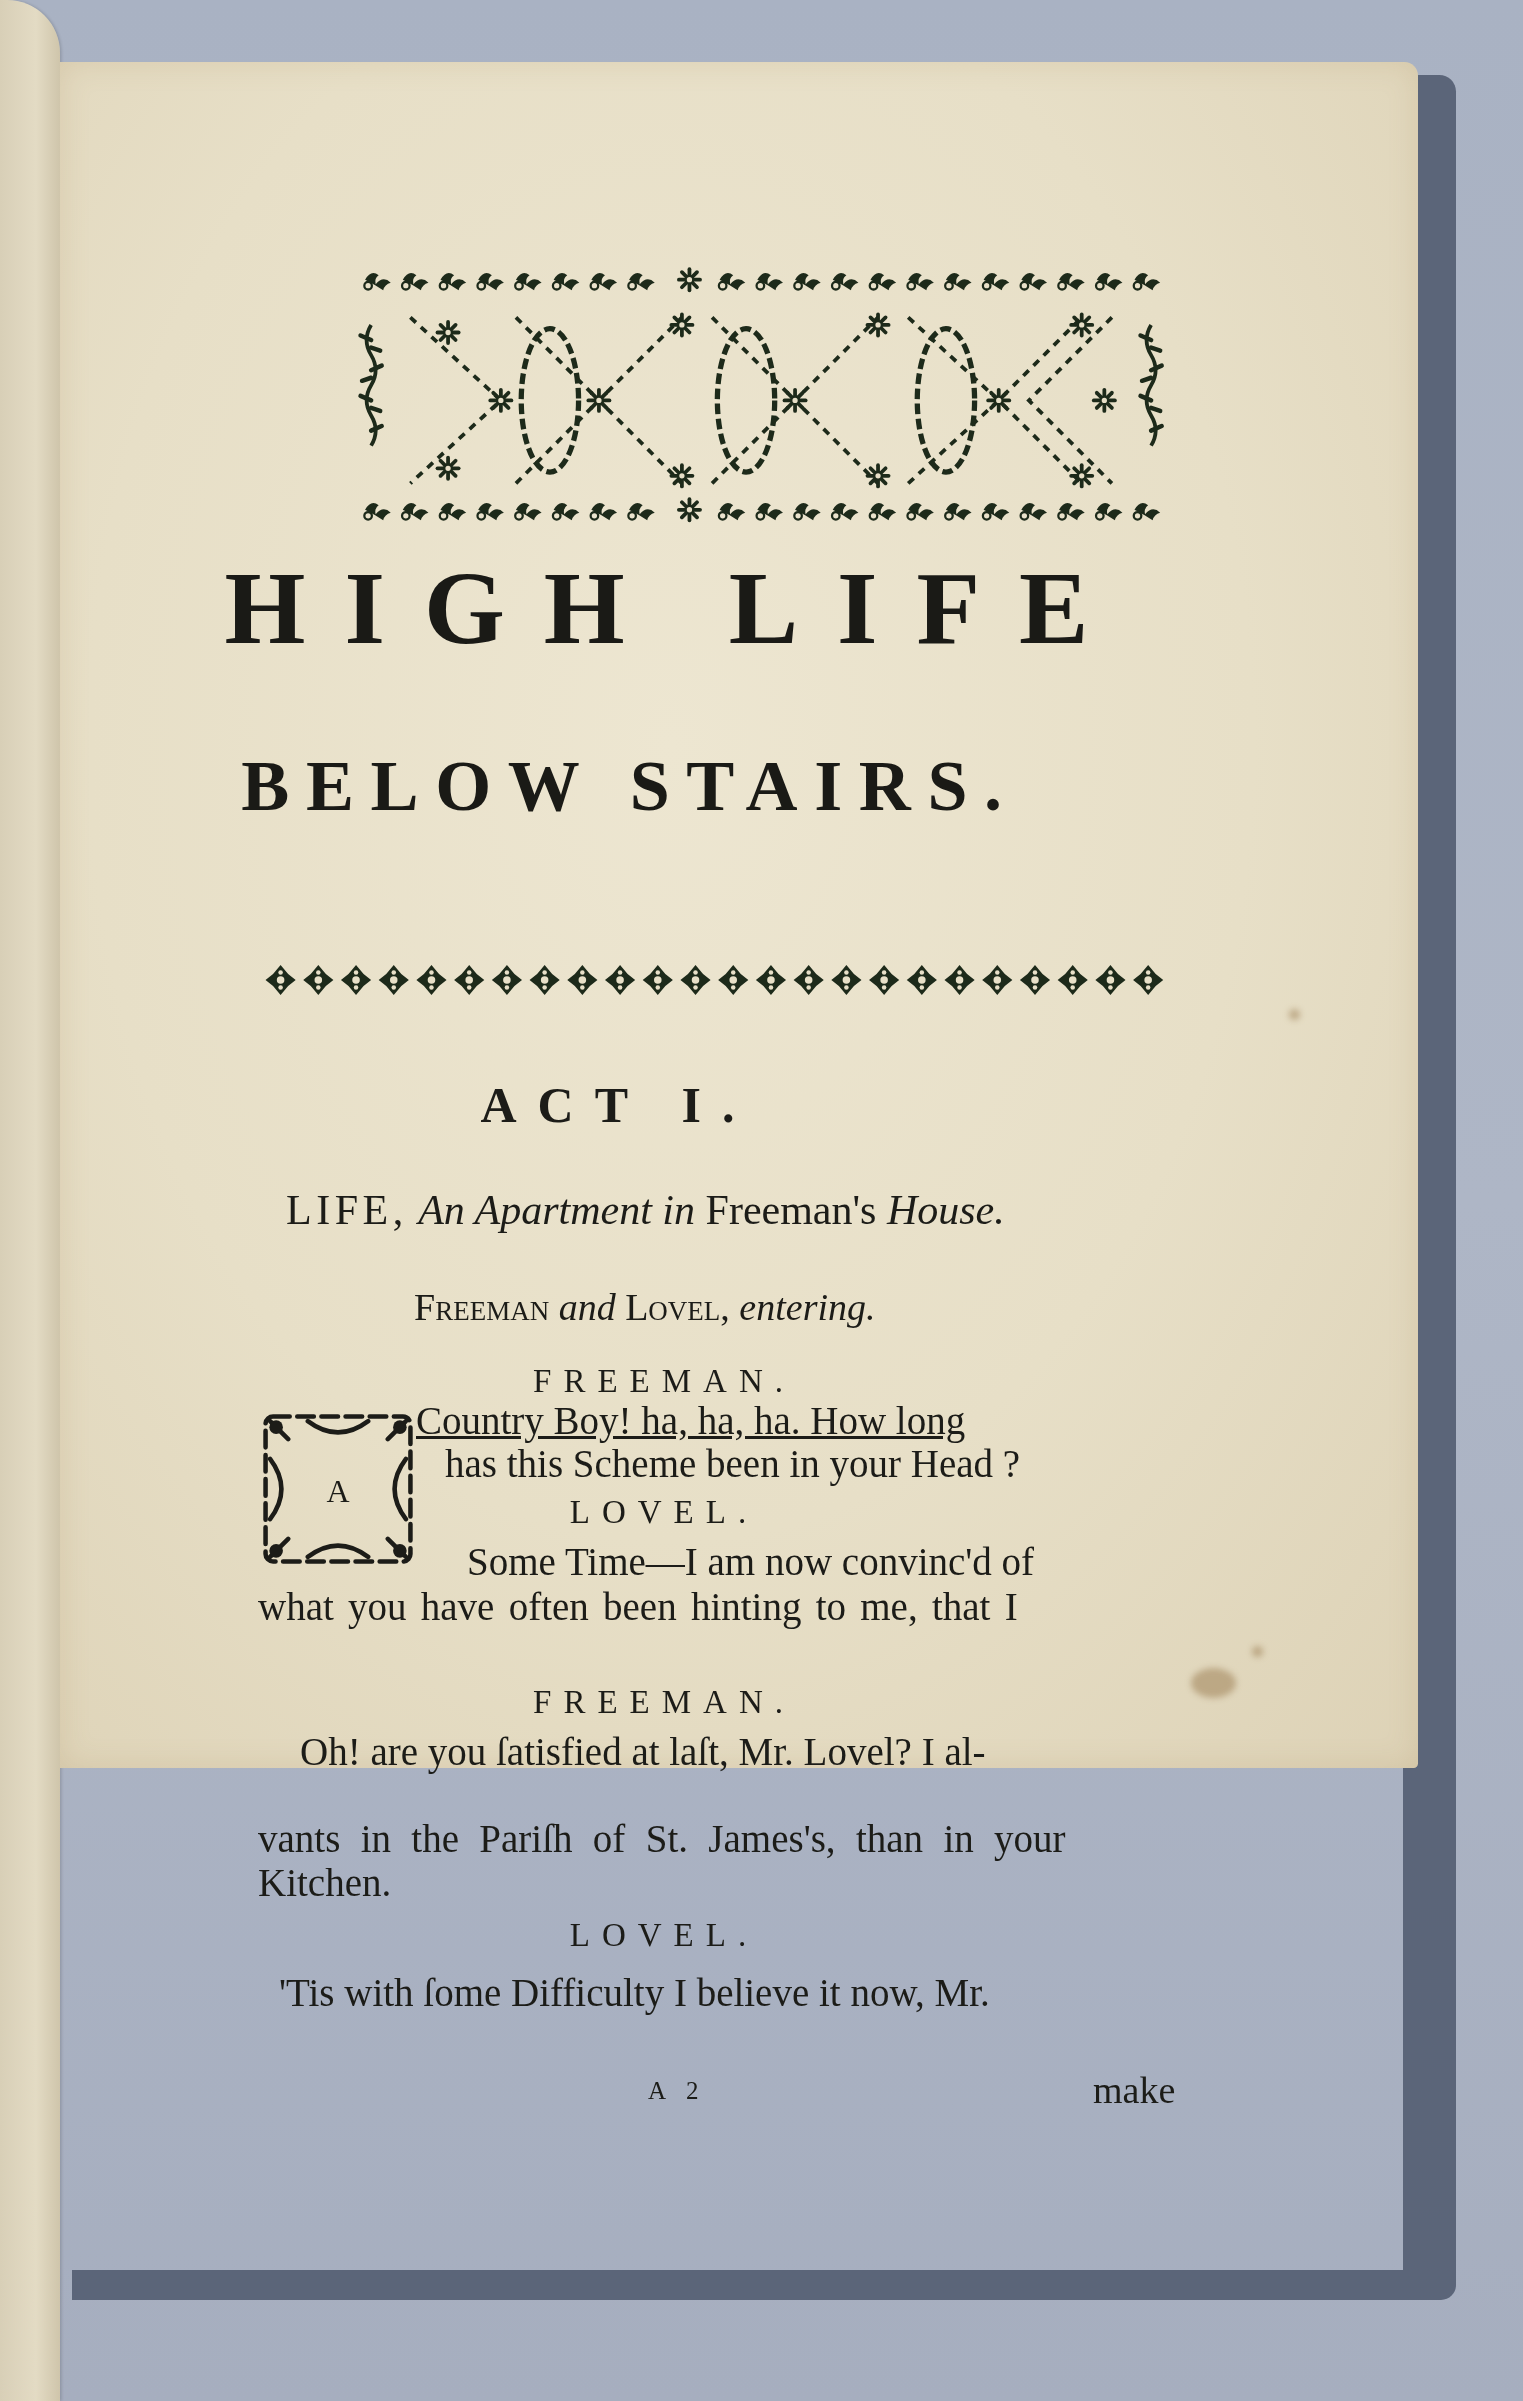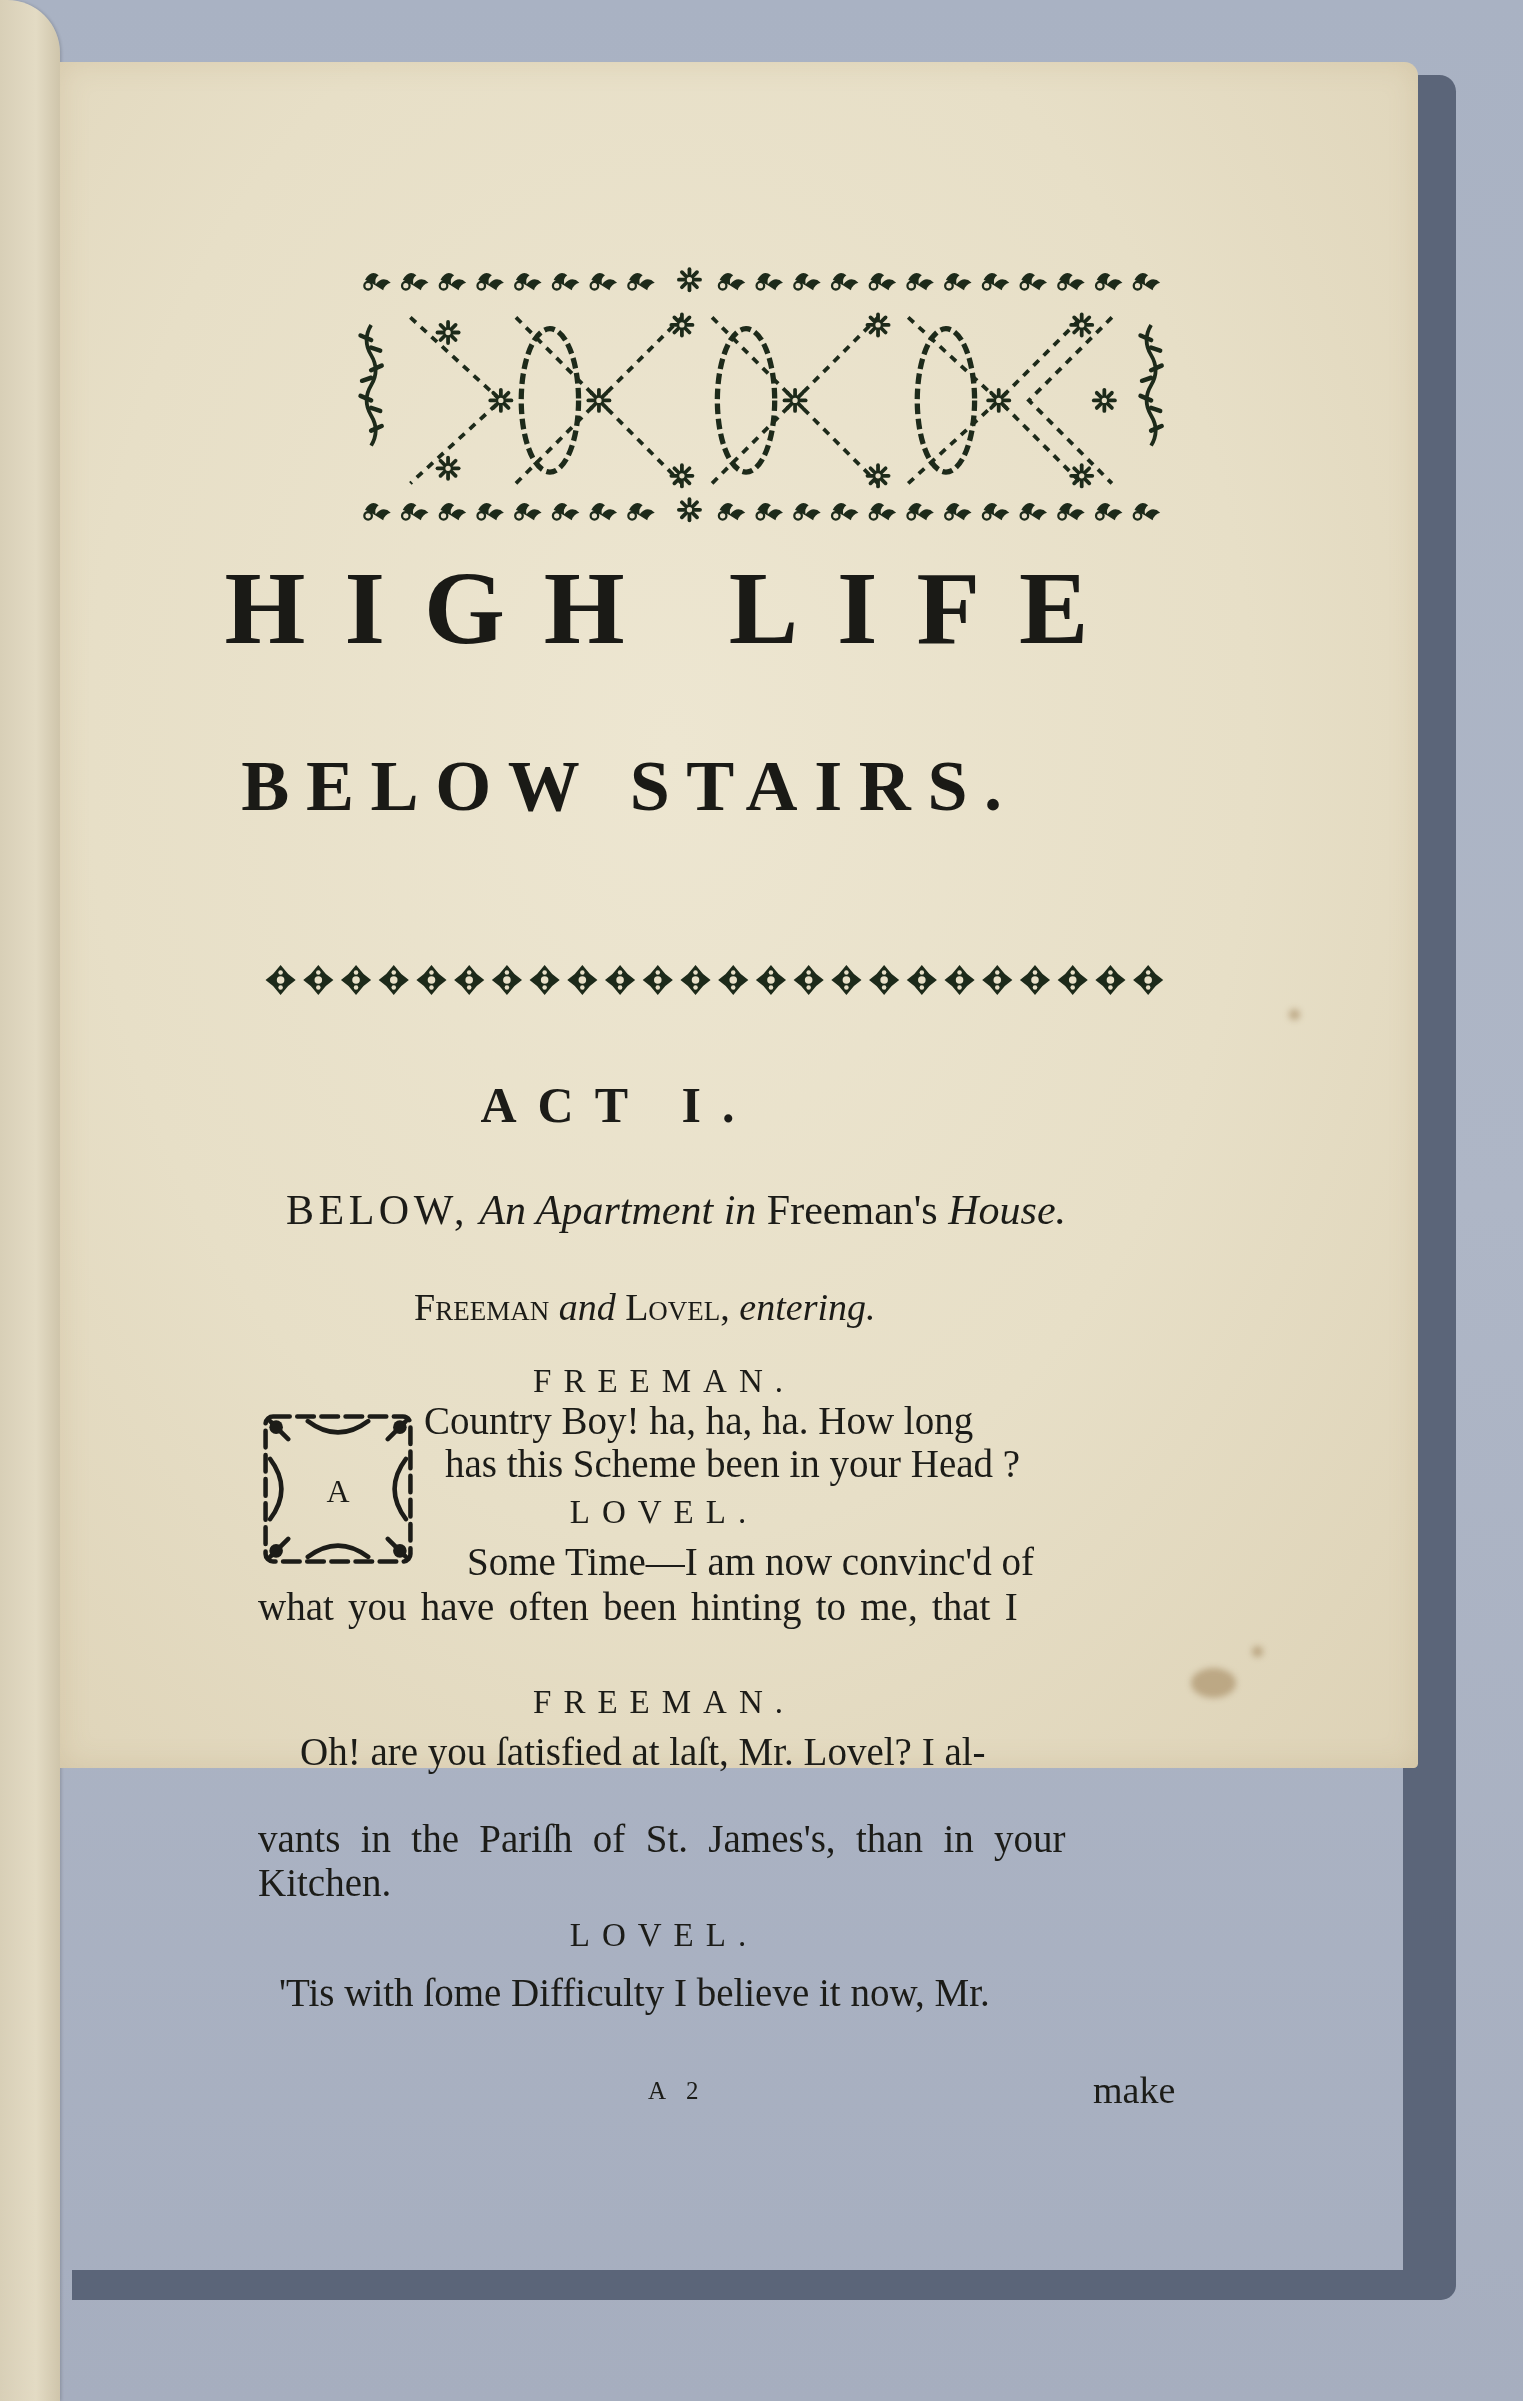--- a/index.html
+++ b/index.html
@@ -212,21 +212,21 @@
       <use href="#fl" x="1000"></use>
         <use href="#fl" x="1050"></use>
         <use href="#fl" x="1100"></use>
         <use href="#fl" x="1150"></use>
     </g>
   </svg>
 
   <div class="act">ACT I.</div>
 
   <div class="scene">
-    <span class="sc">BELOW,</span>
+    <span class="sc">LIFE,</span>
     <i>An Apartment in</i>
     <span>Freeman's</span>
     <i>House.</i>
   </div>
 
   <div class="entering">
     <span class="smallcaps">Freeman</span>
     <i>and</i>
     <span class="smallcaps">Lovel,</span>
     <i>entering.</i>
@@ -244,21 +244,21 @@
       <g fill="#1c1c18">
         <circle cx="28" cy="28" r="9"></circle>
           <circle cx="192" cy="28" r="9"></circle>
         <circle cx="28" cy="192" r="9"></circle>
           <circle cx="192" cy="192" r="9"></circle>
       </g>
     </svg>
     <div class="dropcap-letter">A</div>
   </div>
 
-  <div class="line" style="top:1336px; left:364px;">Country Boy! ha, ha, ha.  How long</div>
+  <div class="line" style="top:1336px; left:356px;text-decoration:underline;">Country Boy! ha, ha, ha.  How long</div>
   <div class="line" style="top:1379px; left:385px;">has this Scheme been in your Head ?</div>
 
   <div class="speaker" style="top:1432px;">LOVEL.</div>
   <div class="line" style="top:1477px; left:407px;">Some Time—I am now convinc'd of</div>
   <div class="line" style="top:1522px; left:198px; word-spacing:4.5px;">what you have often been hinting to me, that I</div>
 
   <div class="speaker" style="top:1622px;">FREEMAN.</div>
   <div class="line" style="top:1667px; left:240px;">Oh! are you ſatisfied at laſt, Mr. Lovel? I al-</div>
   <div class="line" style="top:1754px; left:198px; word-spacing:10.6px;">vants in the Pariſh of St. James's, than in your</div>
   <div class="line" style="top:1798px; left:198px;">Kitchen.</div>

